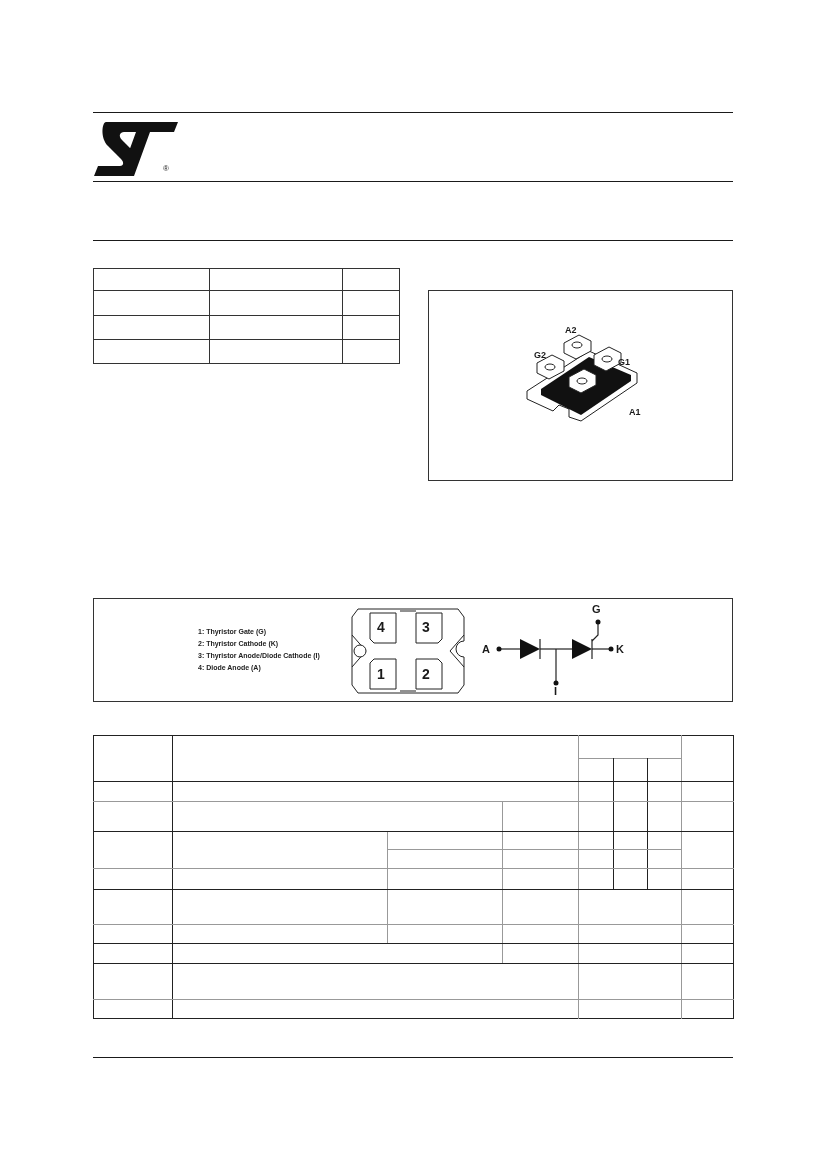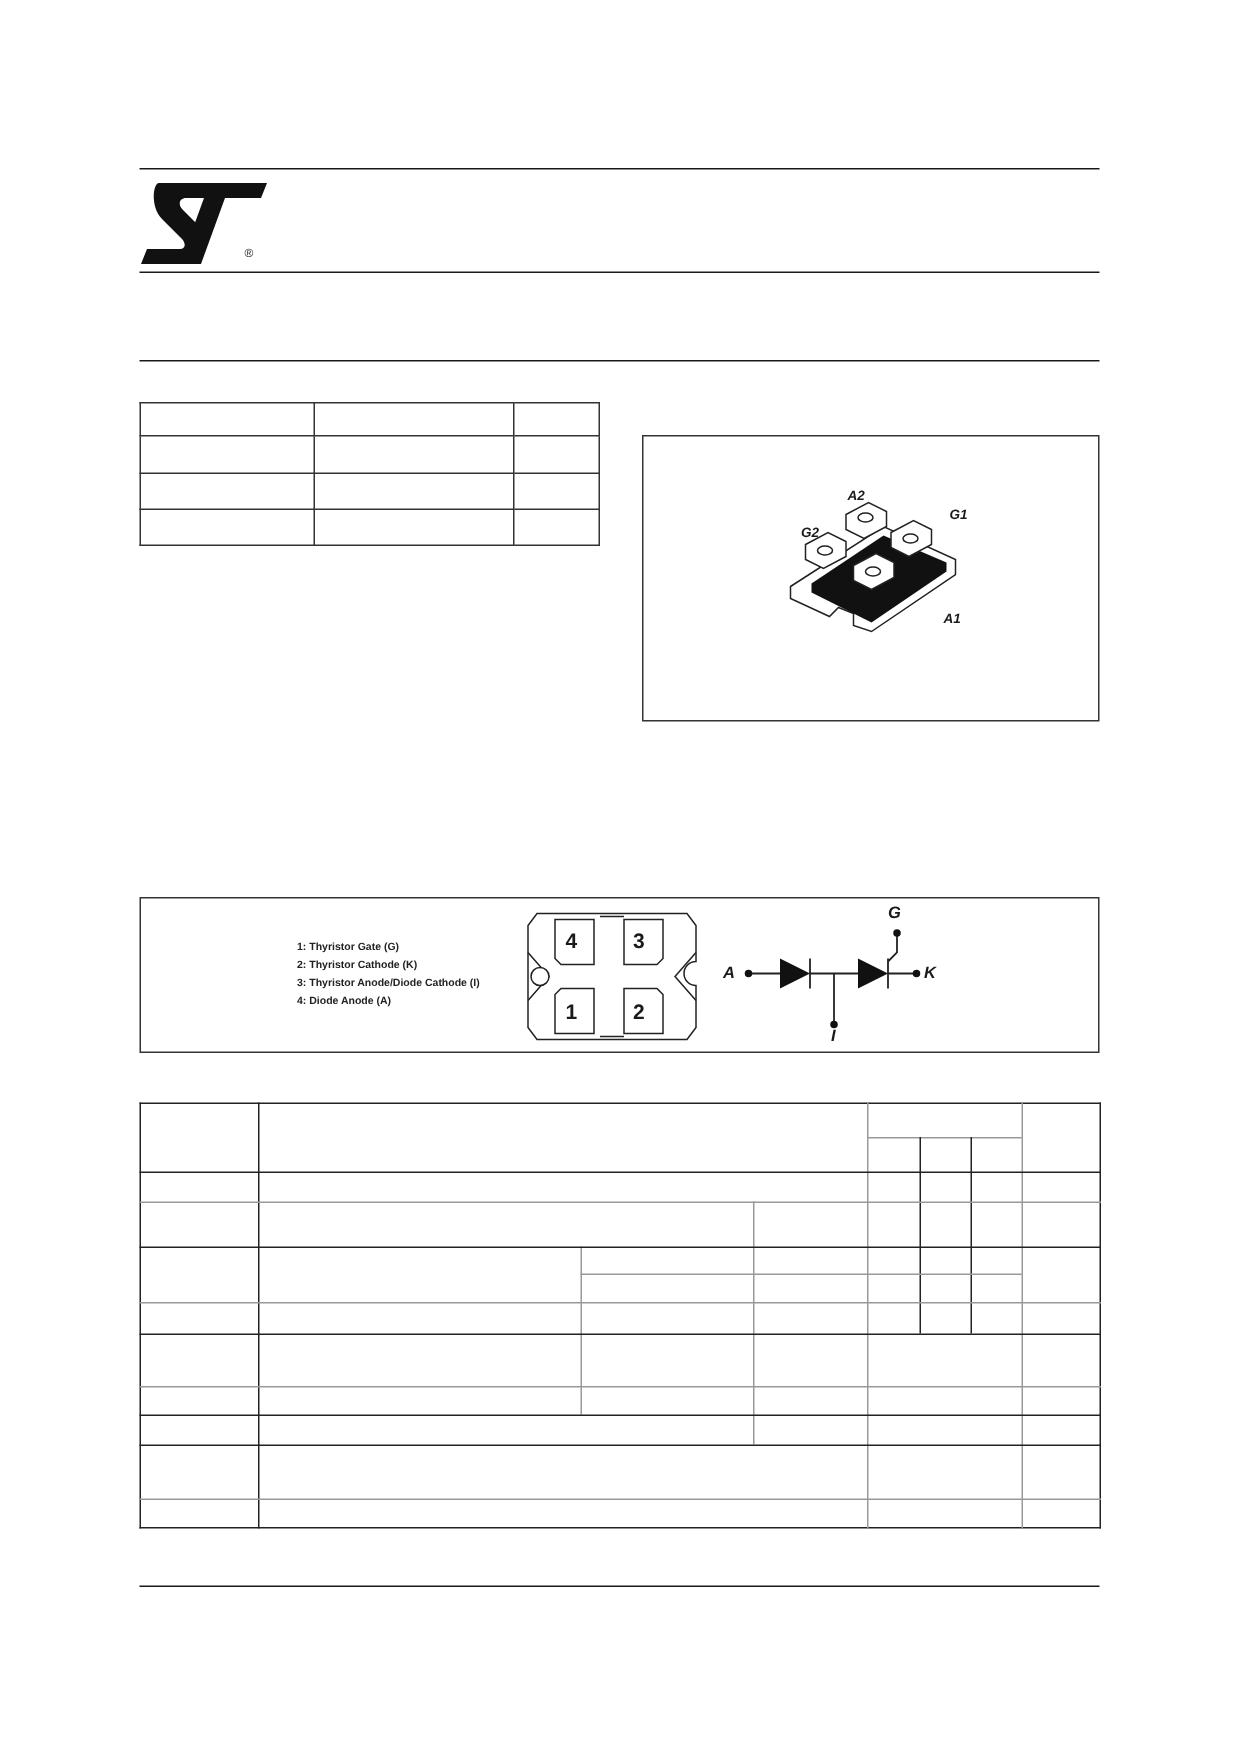--- a/index.html
+++ b/index.html
@@ -6,21 +6,21 @@
   body { width:826px; height:1169px; position:relative; overflow:hidden; font-family:"Liberation Sans", sans-serif; color:#1a1a1a; }
   .abs { position:absolute; }
   .rule { position:absolute; left:93px; width:640px; height:1px; background:#1a1a1a; }
   .logo { left:94px; top:122px; width:84px; height:54px; }
   .reg { left:163px; top:164px; font-size:8px; }
   table.grid { position:absolute; border-collapse:collapse; }
   table.grid td { border:1px solid #333; padding:0; }
   .pkgbox { left:428px; top:290px; width:305px; height:191px; border:1px solid #333; box-sizing:border-box; }
   .pinbox { left:93px; top:598px; width:640px; height:104px; border:1px solid #333; box-sizing:border-box; }
   .pinlist { left:198px; top:626px; font-size:7px; font-weight:bold; line-height:12px; color:#222; }
-  .lbl { font-size:9px; font-weight:bold;font-style:italic; }
+  .lbl { font-size:9px; font-weight:bold; }
   .biglines div { position:absolute; background:#222; }
   .h { height:1px; }
   .v { width:1px; }
   .light { background:#999 !important; }
 </style>
 </head>
 <body>
 
 <div class="rule" style="top:112px;"></div>
 <div class="rule" style="top:181px;"></div>
@@ -70,21 +70,21 @@
       <path d="M50 56 L65 48 L77 54 L77 64 L62 72 L50 66 Z"></path>
     </g>
     <g fill="none" stroke="#222" stroke-width="1">
       <ellipse cx="58" cy="24" rx="5" ry="3"></ellipse>
       <ellipse cx="88" cy="38" rx="5" ry="3"></ellipse>
       <ellipse cx="31" cy="46" rx="5" ry="3"></ellipse>
       <ellipse cx="63" cy="60" rx="5" ry="3"></ellipse>
     </g>
   </svg>
   <span class="abs lbl" style="left:136px; top:34px;">A2</span>
-  <span class="abs lbl" style="left:189px; top:47px;margin-left:15px;">G1</span>
+  <span class="abs lbl" style="left:189px; top:66px;">G1</span>
   <span class="abs lbl" style="left:105px; top:59px;">G2</span>
   <span class="abs lbl" style="left:172px; top:116px;margin-left:28px;">A1</span>
 </div>
 
 <div class="abs pinbox"></div>
 <div class="abs pinlist">
   <div>1: Thyristor Gate (G)</div>
   <div>2: Thyristor Cathode (K)</div>
   <div>3: Thyristor Anode/Diode Cathode (I)</div>
   <div>4: Diode Anode (A)</div>

